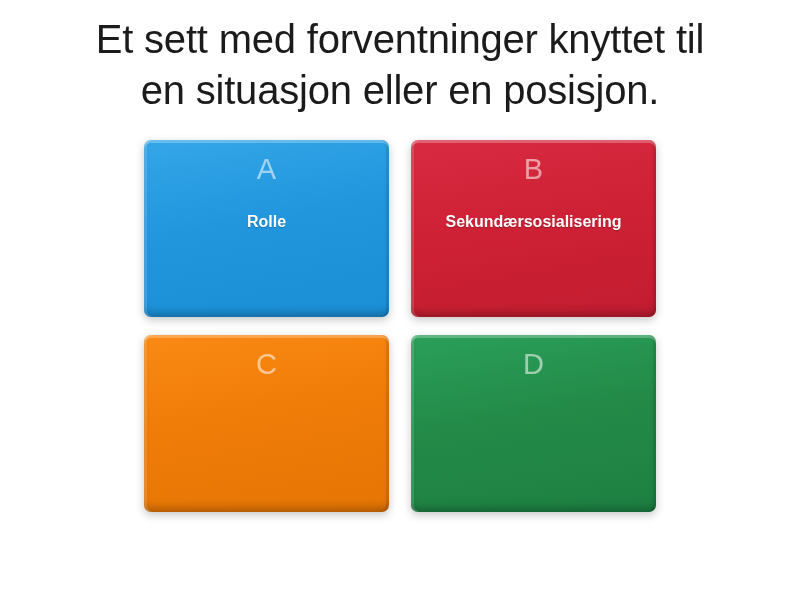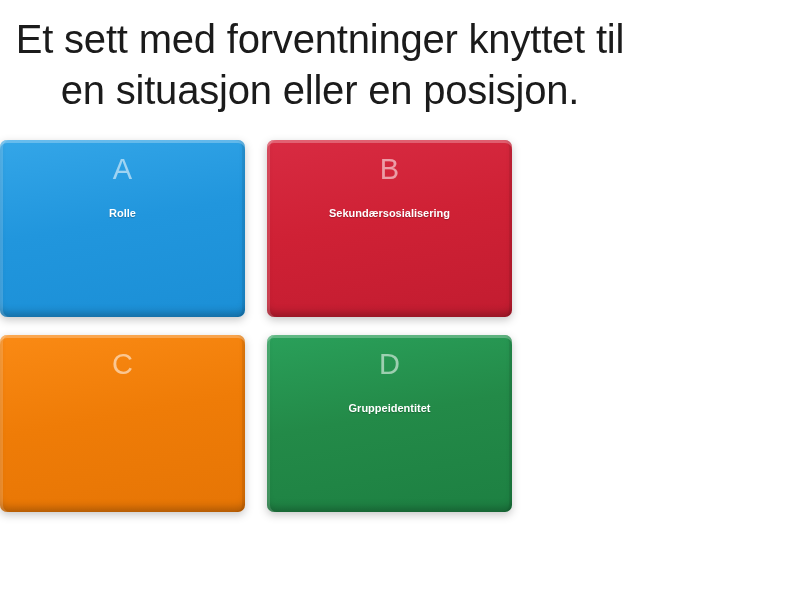--- a/index.html
+++ b/index.html
@@ -15,20 +15,21 @@
     overflow: hidden;
     -webkit-font-smoothing: antialiased;
   }
 
   .quiz-screen {
     position: relative;
     width: 800px;
     height: 532px;
     display: flex;
     flex-direction: column;
+    align-items: center;
     box-sizing: border-box;
     padding-top: 14px;
     border-radius: 6px;
   }
 
   
   .question-area {
     width: 640px;
     text-align: center;
   }
@@ -91,26 +92,26 @@
     font-weight: 400;
     color: rgba(255,255,255,0.55);
     user-select: none;
     position: relative;
     z-index: 2;
   }
 
   .card-label {
     position: relative;
     z-index: 2;
-    margin-top: 18px;
+    margin-top: 26px;
     width: 100%;
     padding: 0 10px;
     box-sizing: border-box;
     text-align: center;
-    font-size: 11px;
+    font-size: 16px;
     line-height: 21px;
     font-weight: bold;
     color: #ffffff;
     text-shadow: 0 1px 1px rgba(0,0,0,0.25);
     word-wrap: break-word;
   }
 </style>
 </head>
 <body>
 
@@ -131,17 +132,16 @@
       <div class="card-letter">B</div>
       <div class="card-label">Sekundærsosialisering</div>
     </div>
 
     <div class="answer-card card-orange">
       <div class="card-letter">C</div>
     </div>
 
     <div class="answer-card card-green">
       <div class="card-letter">D</div>
-      <div class="card-label">Gruppeidentitet</div>
     </div>
 
   </div>
 </div>
 
 </body></html>

